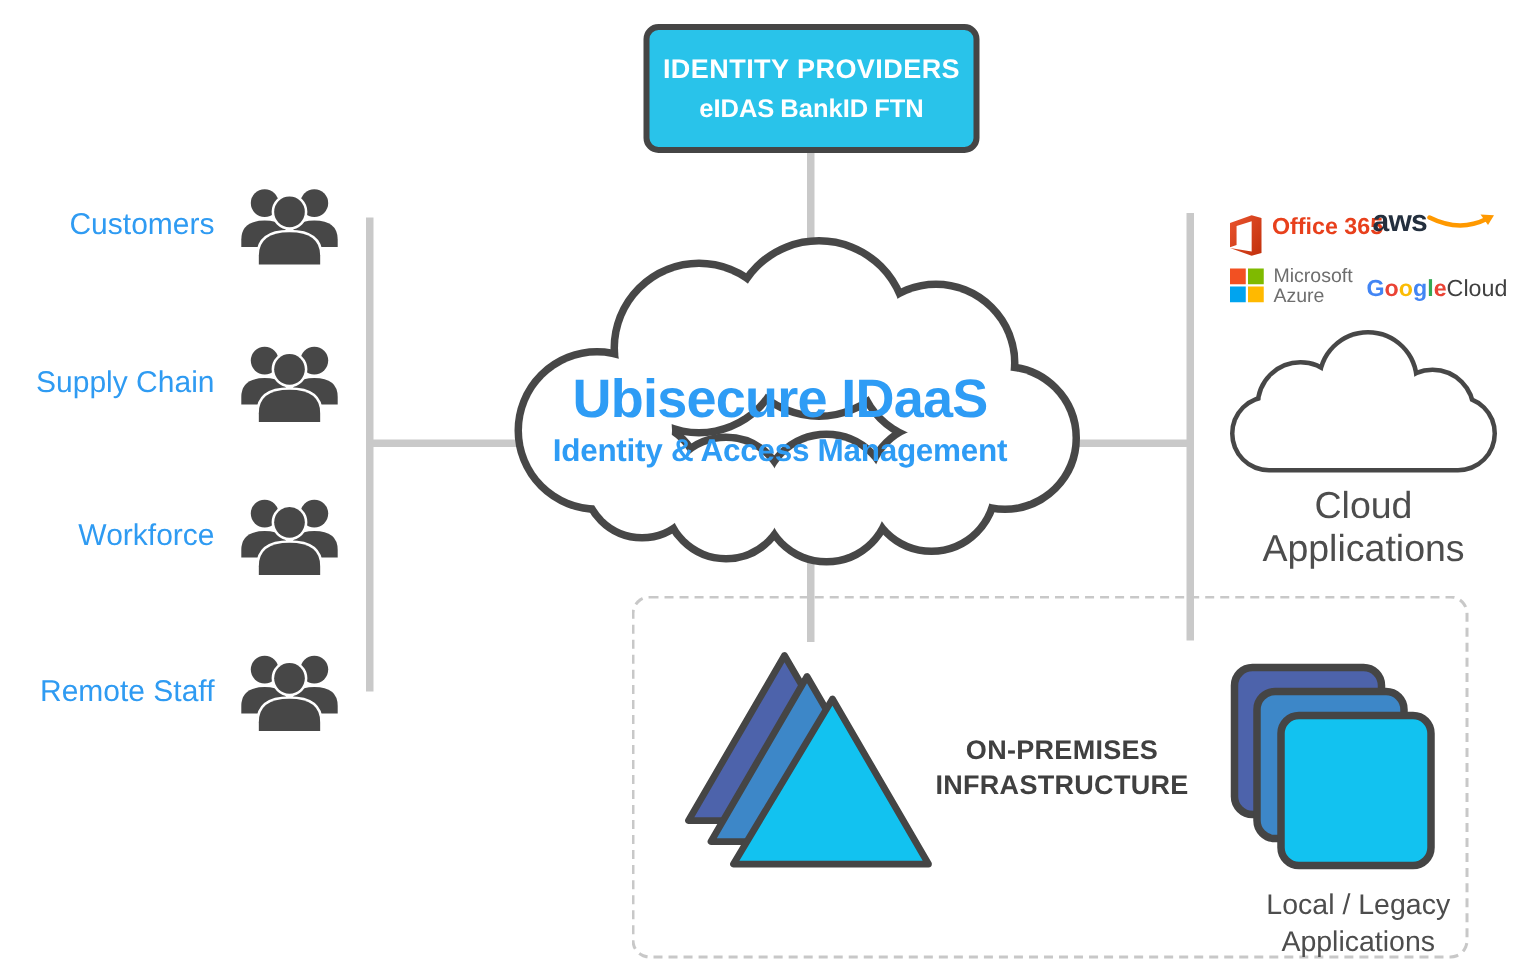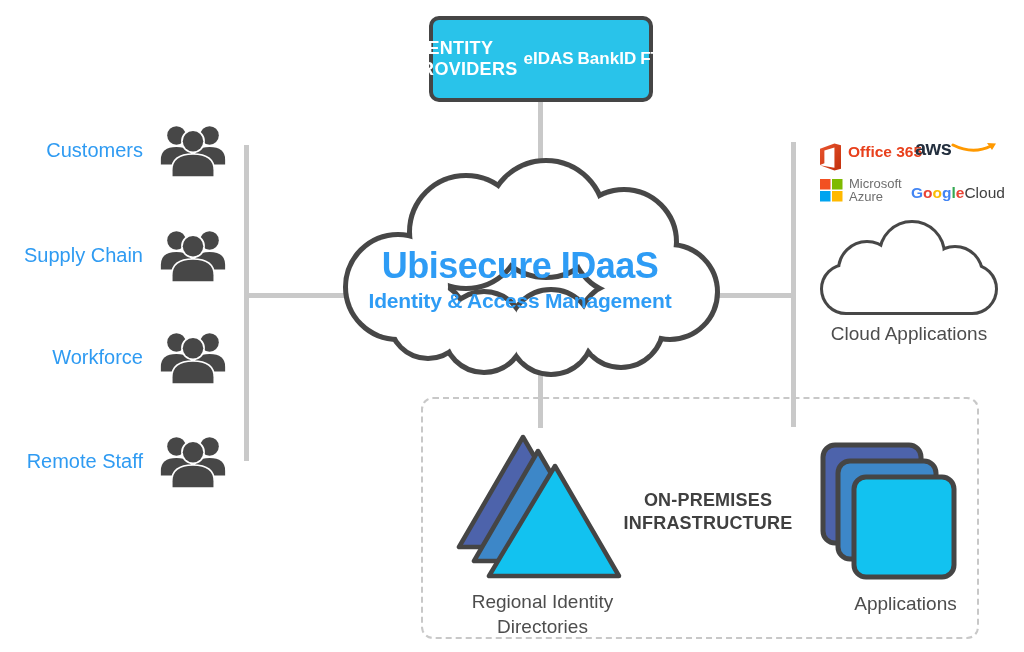--- a/index.html
+++ b/index.html
@@ -9,21 +9,21 @@
   }
   
   .line{position:absolute;background:#c9c9c9;}
   .line.v{width:5px;}
   .line.h{height:5px;}
 
   
   .idp-box{
     position:absolute;left:429px;top:16px;width:224px;height:86px;
     background:#29c3ea;border:4px solid #454545;border-radius:10px;
-    box-sizing:border-box;display:flex;flex-direction:row;align-items:center;justify-content:center;
+    box-sizing:border-box;display:flex;flex-direction:column;align-items:center;justify-content:center;
     gap:6px;color:#ffffff;
   }
   .idp-title{font-size:18px;font-weight:700;letter-spacing:.3px;}
   .idp-items{display:flex;gap:4px;font-size:17px;font-weight:700;}
 
   
   .ug-row{position:absolute;left:18px;width:212px;height:58px;display:flex;align-items:center;}
   .ug-label{flex:1;text-align:right;font-size:20px;color:#2f9bf2;margin-right:13px;white-space:nowrap;}
   .people-svg{width:74px;height:54px;flex:0 0 auto;}
 
@@ -38,21 +38,21 @@
   .office-text{font-size:15.5px;font-weight:600;color:#e8401c;margin-left:5px;white-space:nowrap;}
   .aws-block{position:absolute;left:915px;top:139px;display:flex;align-items:center;}
   .aws-word{font-size:20px;font-weight:700;color:#232f3e;letter-spacing:-.5px;line-height:18px;}
   .ms-text{margin-left:6px;font-size:13px;color:#6e6e6e;line-height:12.5px;}
   .google-block{position:absolute;left:911px;top:184px;font-size:15.5px;font-weight:700;white-space:nowrap;}
   .gl-b{color:#4285f4;} .gl-r{color:#ea4335;} .gl-y{color:#fbbc05;} .gl-g{color:#34a853;}
   .gc-suffix{color:#404040;font-weight:400;margin-left:0;}
 
   .right-cloud{position:absolute;left:815px;top:218px;width:188px;height:100px;}
   .cloud-apps-label{position:absolute;left:813px;top:323px;width:192px;text-align:center;
-    font-size:19px;color:#4d4d4d;}
+    font-size:25px;color:#4d4d4d;}
 
   
   .onprem-box{position:absolute;left:421px;top:397px;width:558px;height:242px;
     border:2px dashed #c8c8c8;border-radius:12px;box-sizing:border-box;}
   .onprem-title{position:absolute;left:608px;top:489px;width:200px;text-align:center;
     font-size:18px;font-weight:700;color:#404040;line-height:23px;letter-spacing:.2px;}
   .triangles-svg{position:absolute;left:448px;top:429px;width:180px;height:152px;}
   .squares-svg{position:absolute;left:815px;top:438px;width:146px;height:146px;}
   .shape-label{position:absolute;width:205px;text-align:center;font-size:19px;color:#4d4d4d;line-height:25px;}
   .label-regional{left:440px;top:589px;}
@@ -216,22 +216,19 @@
   </div>
 
   <svg class="squares-svg" viewBox="0 0 146 146">
     <g stroke="#454545" stroke-width="5">
       <rect x="8" y="7" width="98" height="98" rx="12" fill="#4d63ab"></rect>
       <rect x="23" y="23" width="98" height="98" rx="12" fill="#3d87c8"></rect>
       <rect x="39" y="39" width="100" height="100" rx="12" fill="#12c2f0"></rect>
     </g>
   </svg>
 
-  <div class="shape-label label-regional">
-    <div>Regional Identity</div>
-    <div>Directories</div>
-  </div>
 
   <div class="shape-label label-local">
+    <div>Local / Legacy</div>
     <div>Applications</div>
   </div>
 
 </div>
 
 </body></html>

